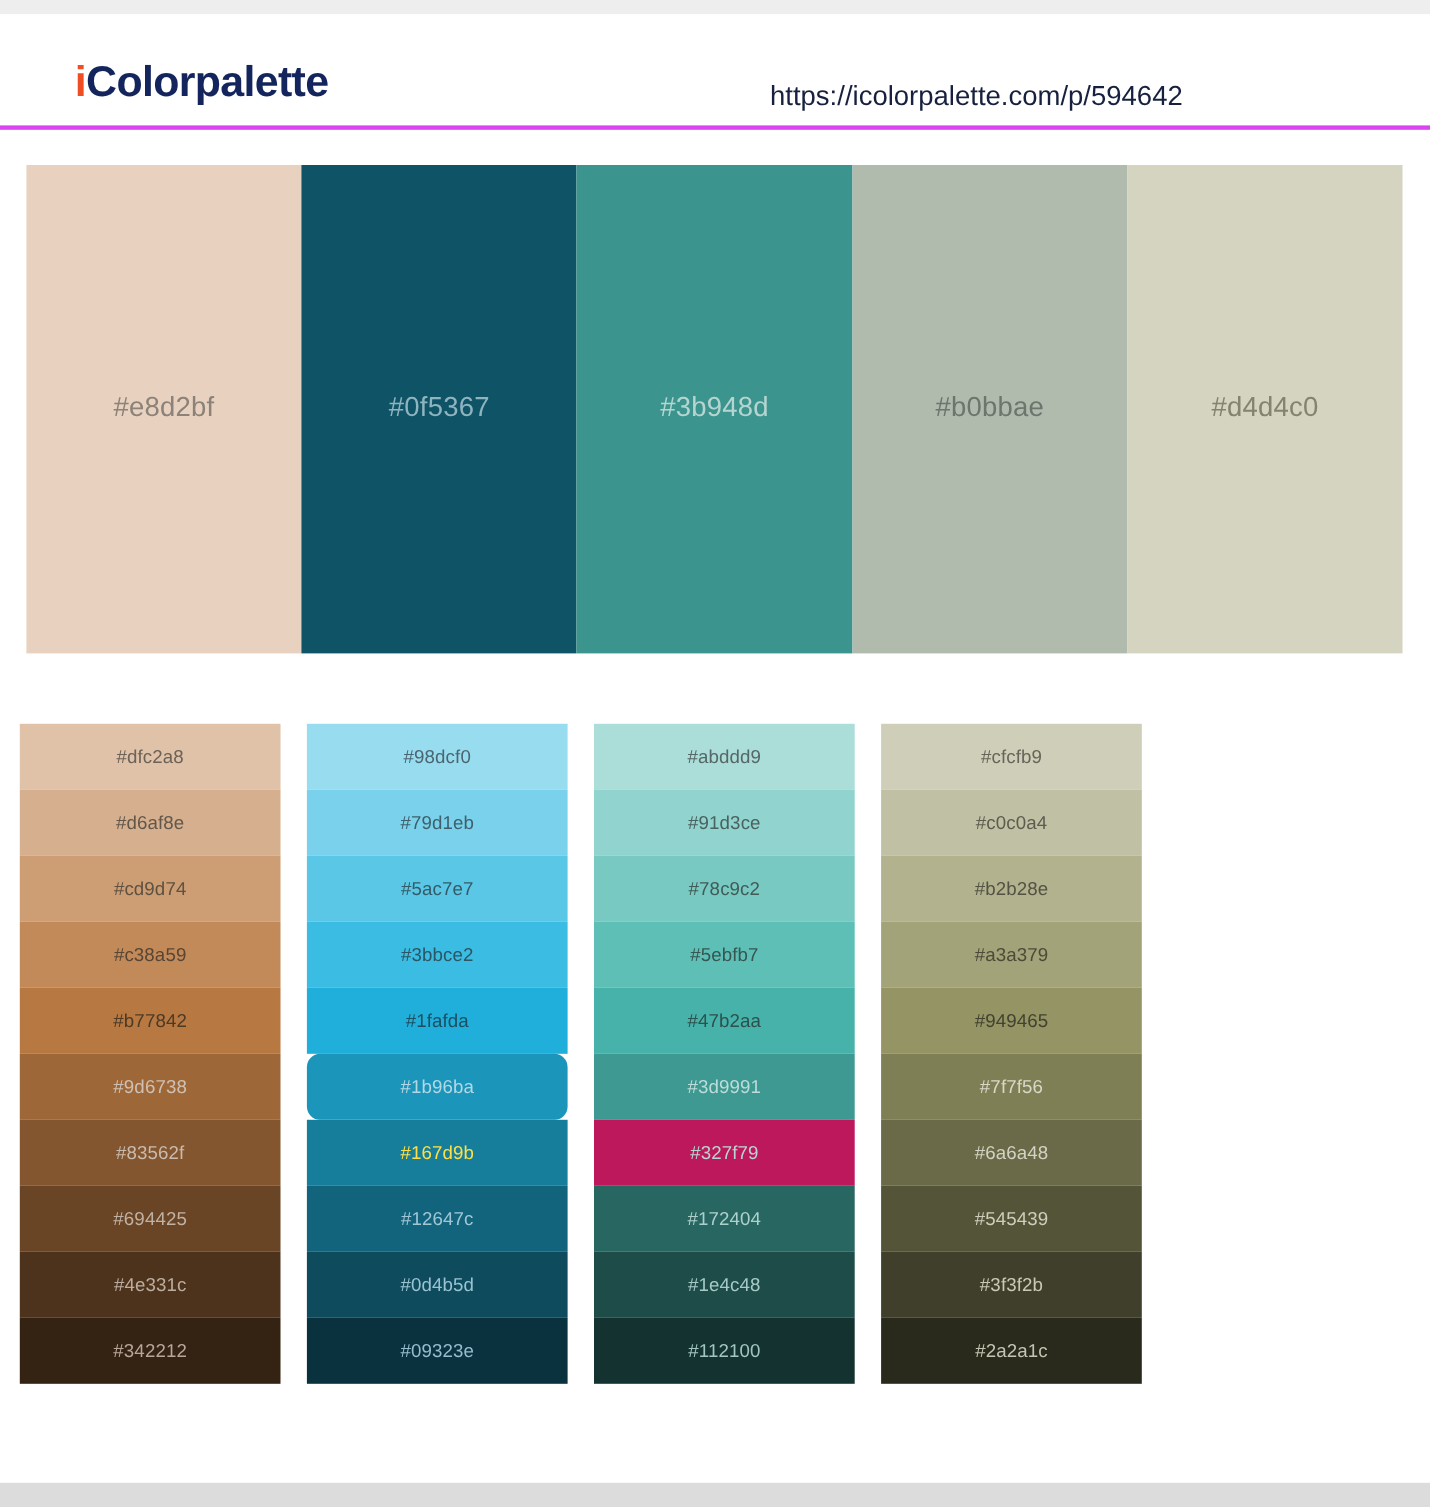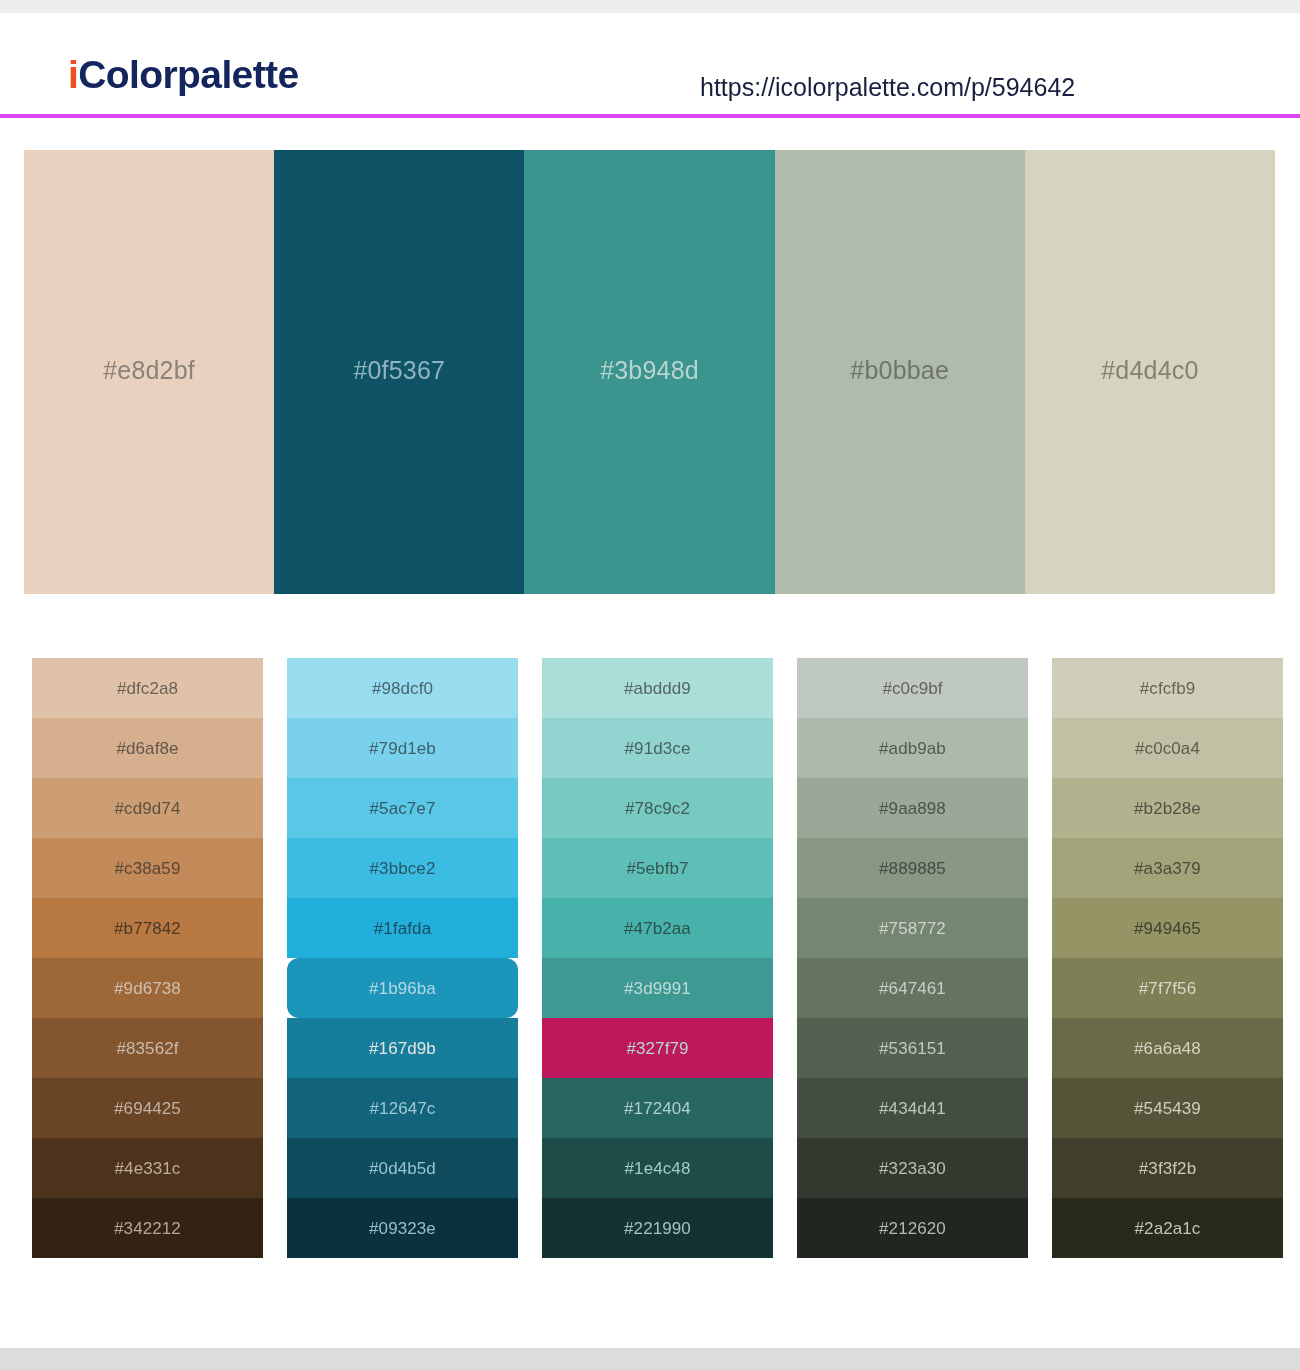--- a/index.html
+++ b/index.html
@@ -77,23 +77,23 @@
     font-size: 25px;
     letter-spacing: 0.2px;
     line-height: 1;
     position: relative;
     top: -2px;
   }
 
   
   .shades {
     position: absolute;
-    left: 32px;
+    left: 18px;
     top: 658px;
-    width: 1251px;
+    width: 1020px;
     display: flex;
     gap: 24px;
   }
   .shade-col {
     flex: 1 1 0;
     display: flex;
     flex-direction: column;
   }
   .shade-cell {
     height: 60px;
@@ -160,48 +160,36 @@
         <div class="shade-cell" style="background: rgb(78, 51, 28); color: rgb(188, 173, 161);">#4e331c</div>
         <div class="shade-cell" style="background: rgb(52, 34, 18); color: rgb(183, 167, 155);">#342212</div>
       </div>
       <div class="shade-col">
         <div class="shade-cell" style="background: rgb(152, 220, 240); color: rgb(75, 102, 112);">#98dcf0</div>
         <div class="shade-cell" style="background: rgb(121, 209, 235); color: rgb(62, 96, 108);">#79d1eb</div>
         <div class="shade-cell" style="background: rgb(90, 199, 231); color: rgb(52, 91, 104);">#5ac7e7</div>
         <div class="shade-cell" style="background: rgb(59, 188, 226); color: rgb(42, 86, 101);">#3bbce2</div>
         <div class="shade-cell" style="background: rgb(31, 175, 218); color: rgb(27, 79, 97);">#1fafda</div>
         <div class="shade-cell" style="background: rgb(27, 150, 186); color: rgb(180, 215, 228); border-radius: 12px;">#1b96ba</div>
-        <div class="shade-cell" style="background: rgb(22, 125, 155); color: #e5e5e5;">#167d9b</div>
+        <div class="shade-cell" style="background: rgb(22, 125, 155); color: #fde047;">#167d9b</div>
         <div class="shade-cell" style="background: rgb(18, 100, 124); color: rgb(161, 199, 214);">#12647c</div>
         <div class="shade-cell" style="background: rgb(13, 75, 93); color: rgb(155, 194, 209);">#0d4b5d</div>
         <div class="shade-cell" style="background: rgb(9, 50, 62); color: rgb(149, 189, 205);">#09323e</div>
       </div>
       <div class="shade-col">
         <div class="shade-cell" style="background: rgb(171, 221, 217); color: rgb(85, 103, 102);">#abddd9</div>
         <div class="shade-cell" style="background: rgb(145, 211, 206); color: rgb(74, 98, 95);">#91d3ce</div>
         <div class="shade-cell" style="background: rgb(120, 201, 194); color: rgb(64, 92, 88);">#78c9c2</div>
         <div class="shade-cell" style="background: rgb(94, 191, 183); color: rgb(54, 86, 81);">#5ebfb7</div>
         <div class="shade-cell" style="background: rgb(71, 178, 170); color: rgb(45, 81, 76);">#47b2aa</div>
         <div class="shade-cell" style="background: rgb(61, 153, 145); color: rgb(190, 220, 217);">#3d9991</div>
         <div class="shade-cell" style="background: #be185d; color: rgb(182, 214, 210);">#327f79</div>
         <div class="shade-cell" style="background: rgb(40, 102, 97); color: rgb(174, 208, 204);">#172404</div>
         <div class="shade-cell" style="background: rgb(30, 76, 72); color: rgb(167, 202, 198);">#1e4c48</div>
-        <div class="shade-cell" style="background: rgb(20, 51, 48); color: rgb(161, 197, 193);">#221990</div>
-      </div>
-      <div class="shade-col">
-        <div class="shade-cell" style="background: rgb(192, 201, 191); color: rgb(94, 99, 93);">#c0c9bf</div>
-        <div class="shade-cell" style="background: rgb(173, 185, 171); color: rgb(84, 91, 82);">#adb9ab</div>
-        <div class="shade-cell" style="background: rgb(154, 168, 152); color: rgb(75, 83, 73);">#9aa898</div>
-        <div class="shade-cell" style="background: rgb(136, 152, 133); color: rgb(66, 75, 64);">#889885</div>
-        <div class="shade-cell" style="background: rgb(117, 135, 114); color: rgb(204, 212, 202);">#758772</div>
-        <div class="shade-cell" style="background: rgb(100, 116, 97); color: rgb(198, 207, 196);">#647461</div>
-        <div class="shade-cell" style="background: rgb(83, 97, 81); color: rgb(192, 202, 190);">#536151</div>
-        <div class="shade-cell" style="background: rgb(67, 77, 65); color: rgb(187, 197, 185);">#434d41</div>
-        <div class="shade-cell" style="background: rgb(50, 58, 48); color: rgb(181, 192, 179);">#323a30</div>
-        <div class="shade-cell" style="background: rgb(33, 38, 32); color: rgb(176, 187, 174);">#212620</div>
+        <div class="shade-cell" style="background: rgb(20, 51, 48); color: rgb(161, 197, 193);">#112100</div>
       </div>
       <div class="shade-col">
         <div class="shade-cell" style="background: rgb(207, 207, 185); color: rgb(101, 101, 89);">#cfcfb9</div>
         <div class="shade-cell" style="background: rgb(192, 192, 164); color: rgb(92, 92, 78);">#c0c0a4</div>
         <div class="shade-cell" style="background: rgb(178, 178, 142); color: rgb(83, 83, 68);">#b2b28e</div>
         <div class="shade-cell" style="background: rgb(163, 163, 121); color: rgb(75, 75, 58);">#a3a379</div>
         <div class="shade-cell" style="background: rgb(148, 148, 101); color: rgb(66, 66, 48);">#949465</div>
         <div class="shade-cell" style="background: rgb(127, 127, 86); color: rgb(216, 216, 201);">#7f7f56</div>
         <div class="shade-cell" style="background: rgb(106, 106, 72); color: rgb(211, 211, 195);">#6a6a48</div>
         <div class="shade-cell" style="background: rgb(84, 84, 57); color: rgb(206, 206, 189);">#545439</div>

